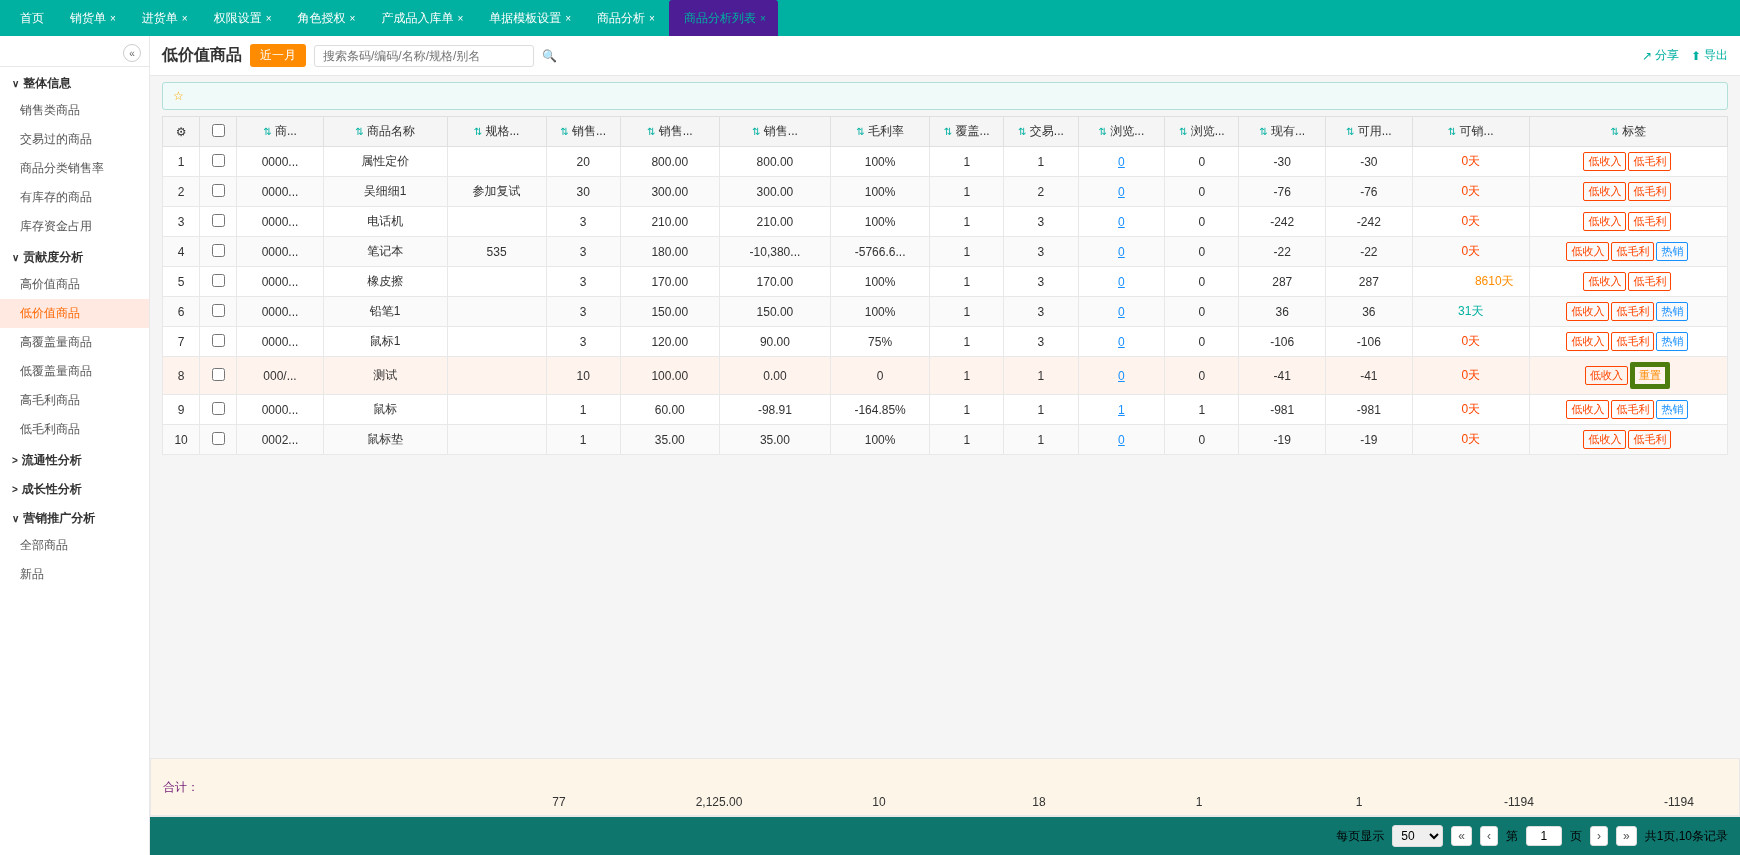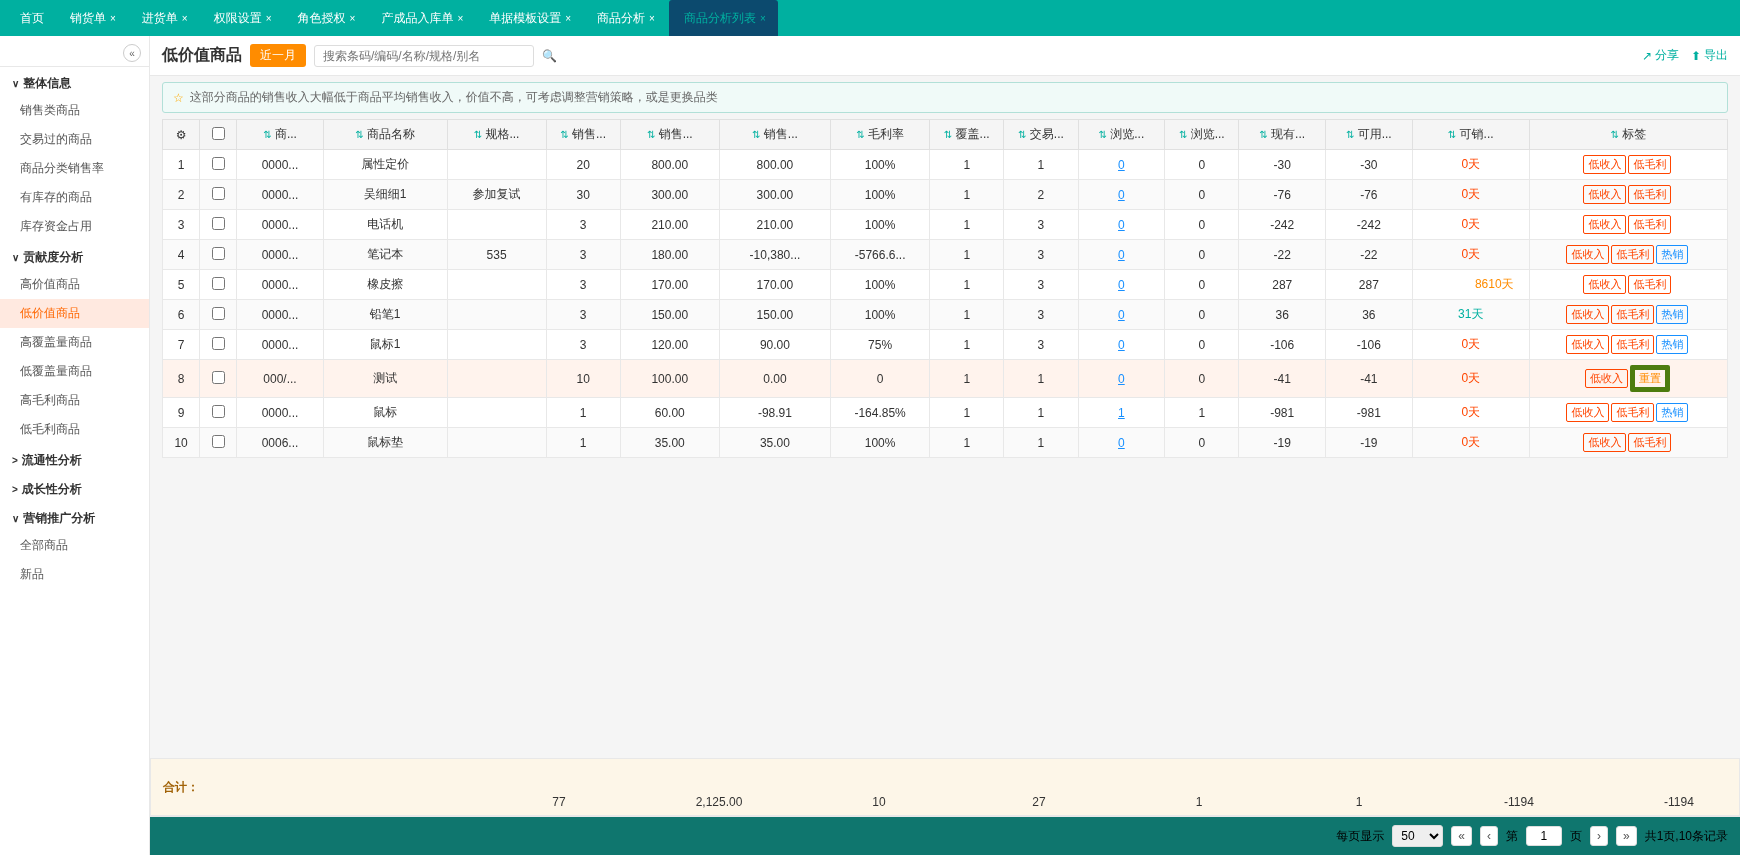--- a/index.html
+++ b/index.html
@@ -18,21 +18,21 @@
       color: #fff;
       padding: 4px 12px;
       cursor: pointer;
       white-space: nowrap;
       height: 36px;
       display: flex;
       align-items: center;
       gap: 4px;
       border-radius: 3px 3px 0 0;
     }
-    .nav-item.active { background: #0c4a6e; color: #00b0a0; padding-left: 15px; }
+    .nav-item.active { background: #4c1d95; color: #00b0a0; padding-left: 15px; }
     .nav-item .close-x { font-size: 10px; color: inherit; cursor: pointer; }
 
     
     .main-layout {
       display: flex;
       height: calc(855px - 36px);
     }
 
     
     .sidebar {
@@ -180,21 +180,21 @@
 
     
     .table-footer {
       background: #fdf6e8;
       border: 1px solid #e8e8e8;
       padding: 6px 12px;
       display: flex;
       align-items: center;
       gap: 20px;
     }
-    .footer-label { color: #a16207; font-weight: bold; }
+    .footer-label { color: #701a75; font-weight: normal; }
     .footer-value { color: #333; min-width: 80px; text-align: center; }
 
     .pagination-bar {
       padding: 8px 12px;
       background: #0f766e;
       border-top: 1px solid #e8e8e8;
       display: flex;
       align-items: center;
       justify-content: flex-end;
       gap: 8px;
@@ -335,21 +335,20 @@
         </div>
         <div class="action-btn">
           <span>⬆</span>
           <span>导出</span>
         </div>
       </div>
     </div>
 
     <div class="info-bar">
       <span class="info-icon">☆</span>
-      <span>这部分商品的销售收入大幅低于商品平均销售收入，价值不高，可考虑调整营销策略，或是更换品类</span>
     </div>
 
     <div class="table-container">
       <table>
         <thead>
           <tr>
             <th style="width:30px;">⚙</th>
             <th style="width:30px;"><input type="checkbox" style=""></th>
             <th style="width:70px;"><span class="sort-icon">⇅</span> 商...</th>
             <th style="width:100px;"><span class="sort-icon">⇅</span> 商品名称</th>
@@ -536,21 +535,21 @@
     <td><span class="link">1</span></td>
     <td>1</td>
     <td>-981</td>
     <td>-981</td>
     <td><span class="text-red">0天</span></td>
     <td><span class="tag tag-red">低收入</span><span class="tag tag-red">低毛利</span><span class="tag tag-blue">热销</span></td>
   </tr>
             <tr>
     <td>10</td>
     <td><input type="checkbox" style=""></td>
-    <td>0006...</td>
+    <td>0002...</td>
     <td>鼠标垫</td>
     <td></td>
     <td>1</td>
     <td>35.00</td>
     <td>35.00</td>
     <td>100%</td>
     <td>1</td>
     <td>1</td>
     <td><span class="link">0</span></td>
     <td>0</td>
@@ -562,21 +561,21 @@
           </tbody>
       </table>
     </div>
 
     <div class="table-footer">
       <span class="footer-label">合计：</span>
       <div style="display:flex;gap:80px;margin-left:300px;margin-top:30px;">
         <span class="footer-value">77</span>
         <span class="footer-value">2,125.00</span>
         <span class="footer-value">10</span>
-        <span class="footer-value">27</span>
+        <span class="footer-value">18</span>
         <span class="footer-value">1</span>
         <span class="footer-value">1</span>
         <span class="footer-value">-1194</span>
         <span class="footer-value">-1194</span>
       </div>
     </div>
 
     <div class="pagination-bar">
       <span>每页显示</span>
       <select class="page-size-select">

